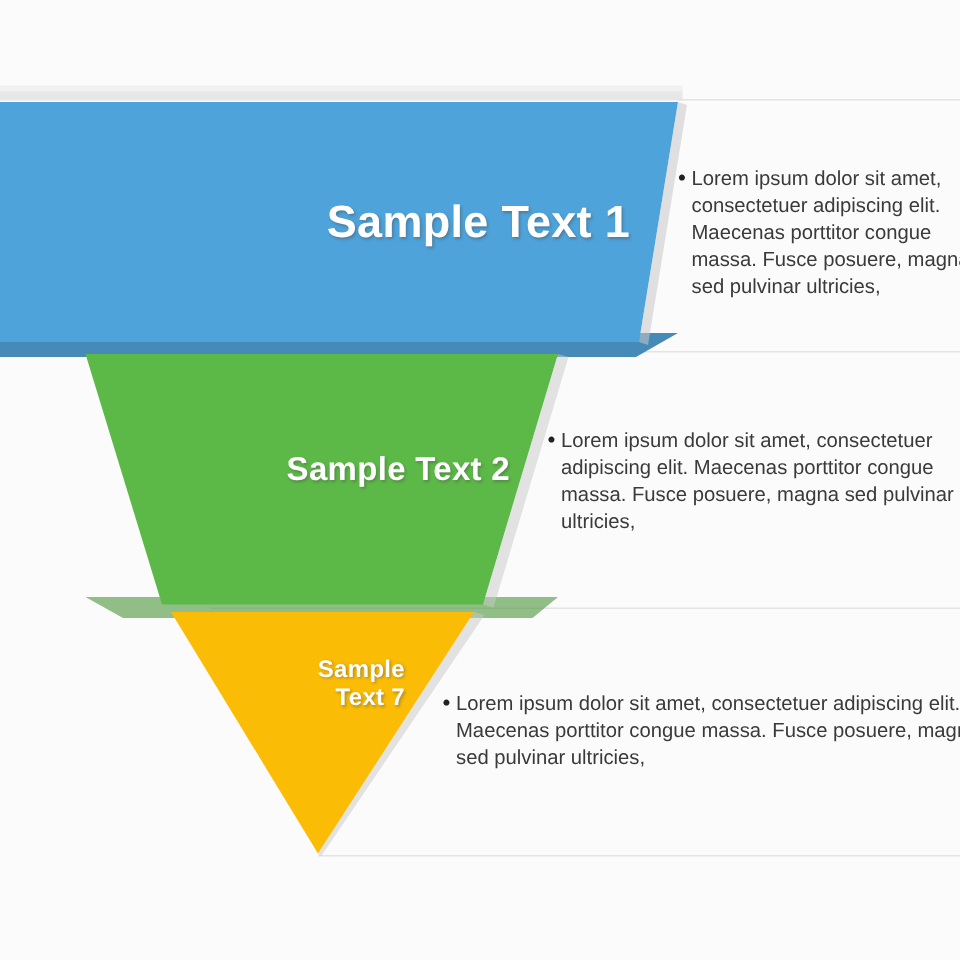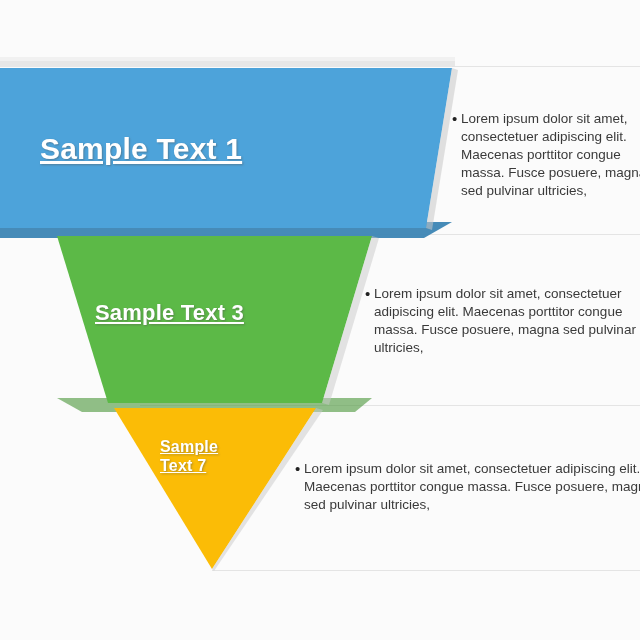--- a/index.html
+++ b/index.html
@@ -25,27 +25,26 @@
   #funnel-svg {
     position: absolute;
     left: 0; top: 0;
     width: 640px;
     height: 640px;
   }
   .stage-label {
     position: absolute;
     color: #ffffff;
     font-weight: bold;
-    text-align: left;
+    text-align: right;
     text-shadow: 1px 1px 2px rgba(80,80,80,0.45);
     letter-spacing: 0.2px;
     line-height: 1.18;
     pointer-events: none;
     white-space: pre-line;
-    text-decoration: underline;
   }
   #label-1 {
     left: 40px;
     top: 131px;
     width: 380px;
     font-size: 30px;
   }
   #label-2 {
     left: 95px;
     top: 300px;
@@ -117,21 +116,21 @@
     <polygon points="57,236 372,236 322,403 108,403" fill="#5cb947"></polygon>
     <polygon points="372,236 379,238 329,405 322,403" fill="#c9c9c9" opacity="0.5"></polygon>
 
     <polygon points="114,408 316,408 212,569" fill="#fbbc06"></polygon>
     <polygon points="316,408 323,410 214,571 212,569" fill="#c9c9c9" opacity="0.5"></polygon>
 
   </svg>
 
   <div class="stage-label" id="label-1">Sample Text 1</div>
 
-  <div class="stage-label" id="label-2">Sample Text 3</div>
+  <div class="stage-label" id="label-2">Sample Text 2</div>
 
   <div class="stage-label" id="label-3">Sample
 Text 7</div>
 
   <div class="desc-block" id="desc-1">
     <span class="desc-bullet">•</span>
     <span class="desc-text">Lorem ipsum dolor sit amet, consectetuer adipiscing elit. Maecenas porttitor congue massa. Fusce posuere, magna sed pulvinar ultricies,</span>
   </div>
 
   <div class="desc-block" id="desc-2">

